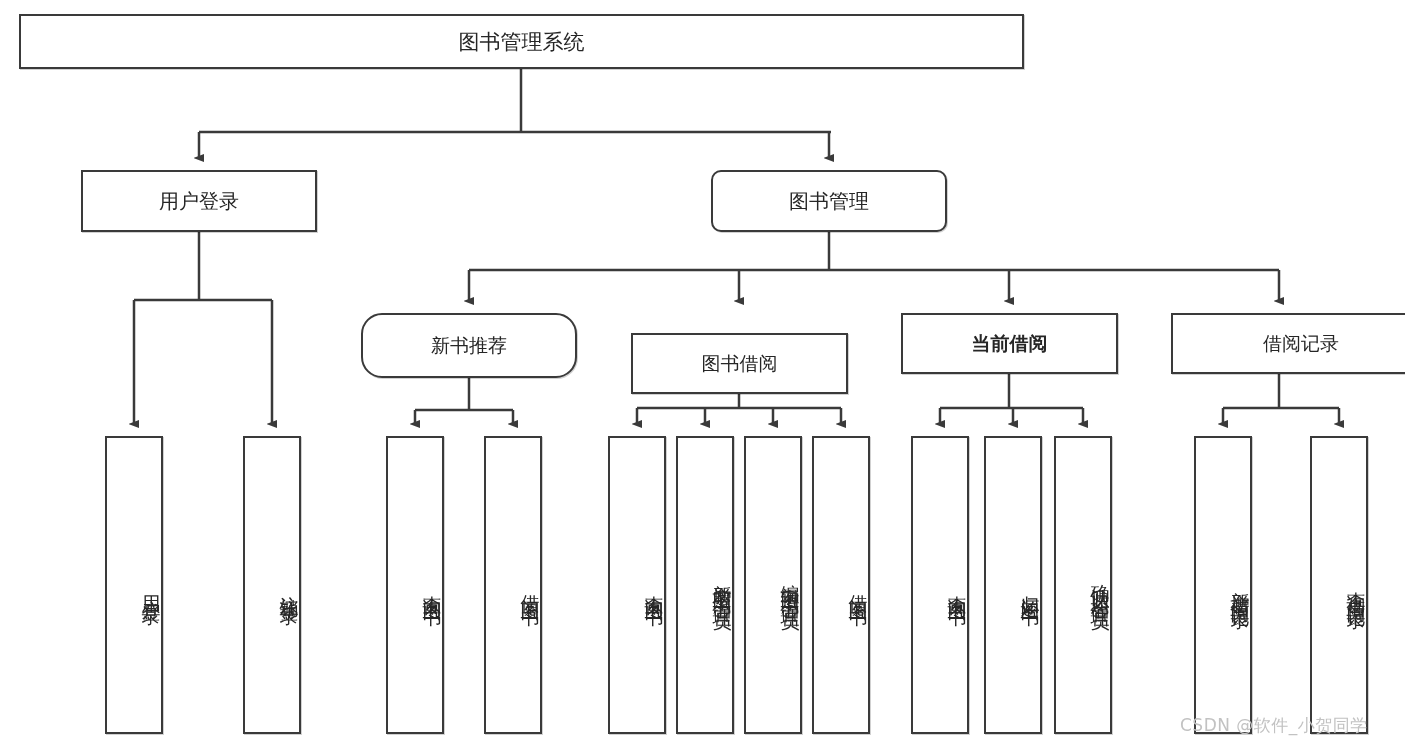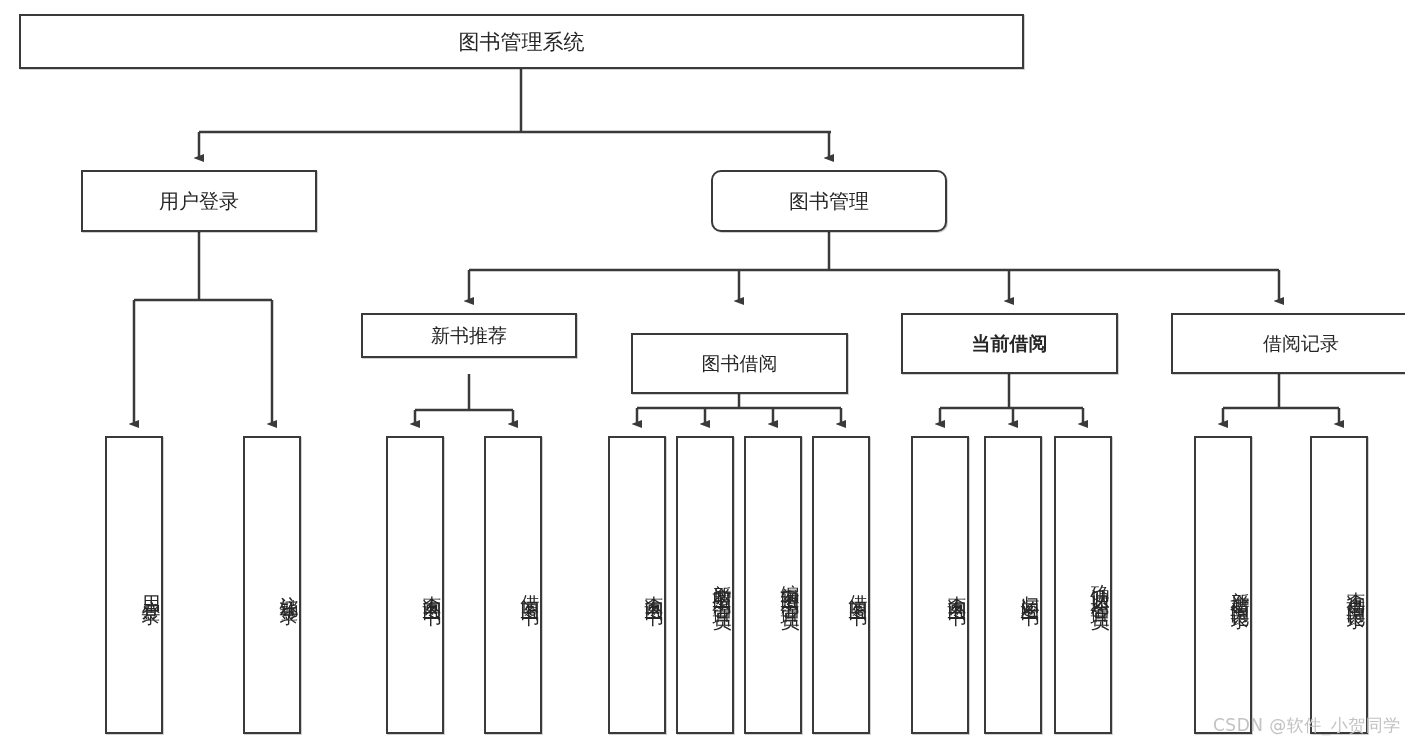--- a/index.html
+++ b/index.html
@@ -120,21 +120,21 @@
     <span>图书管理系统</span>
   </div>
 
   <div class="node level1" style="left: 81px; top: 170px; width: 236px; height: 62px;">
     <span>用户登录</span>
   </div>
   <div class="node level1" style="left: 711px; top: 170px; width: 236px; height: 62px; border-radius: 10px;">
     <span>图书管理</span>
   </div>
 
-  <div class="node level2" style="left: 361px; top: 313px; width: 216px; height: 45px;">
+  <div class="node level2" style="left: 361px; top: 313px; width: 216px; height: 65px; border-radius: 21px;">
     <span>新书推荐</span>
   </div>
   <div class="node level2" style="left: 631px; top: 313px; width: 217px; height: 61px; margin-top: 20px;">
     <span>图书借阅</span>
   </div>
   <div class="node level2" style="left: 901px; top: 313px; width: 217px; height: 61px; font-weight: bold;">
     <span>当前借阅</span>
   </div>
   <div class="node level2" style="left: 1171px; top: 313px; width: 260px; height: 61px;">
     <span>借阅记录</span>
@@ -173,14 +173,14 @@
   <div class="node leaf tall" style="left: 1054px; top: 436px; width: 58px; height: 298px;">
     <span>确认归还（管理员）</span>
   </div>
   <div class="node leaf" style="left: 1194px; top: 436px; width: 58px; height: 298px;">
     <span>新增借阅记录</span>
   </div>
   <div class="node leaf" style="left: 1310px; top: 436px; width: 58px; height: 298px;">
     <span>查询借阅记录</span>
   </div>
 
-  <div class="watermark" style="left: 1213px; top: 714px; color: rgb(194, 194, 194); text-align: center;">CSDN @软件_小贺同学</div>
+  <div class="watermark" style="left: 1180px; top: 714px; color: rgb(194, 194, 194); text-align: center;">CSDN @软件_小贺同学</div>
 </div>
 
 </body></html>

